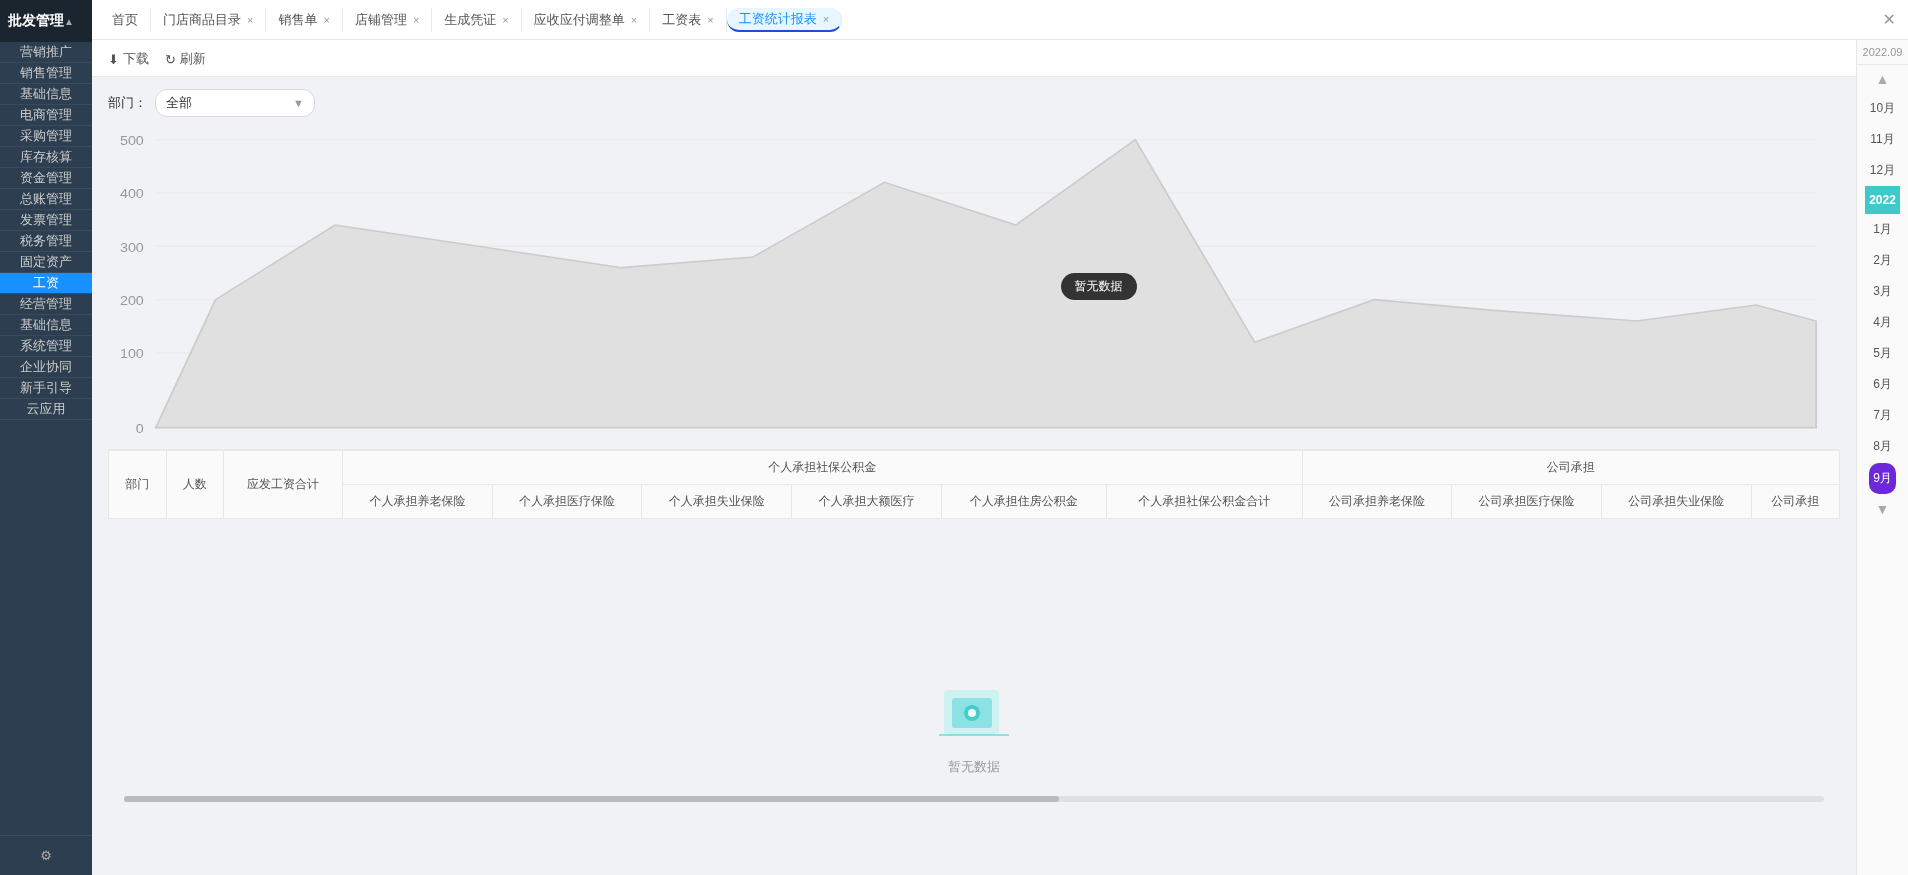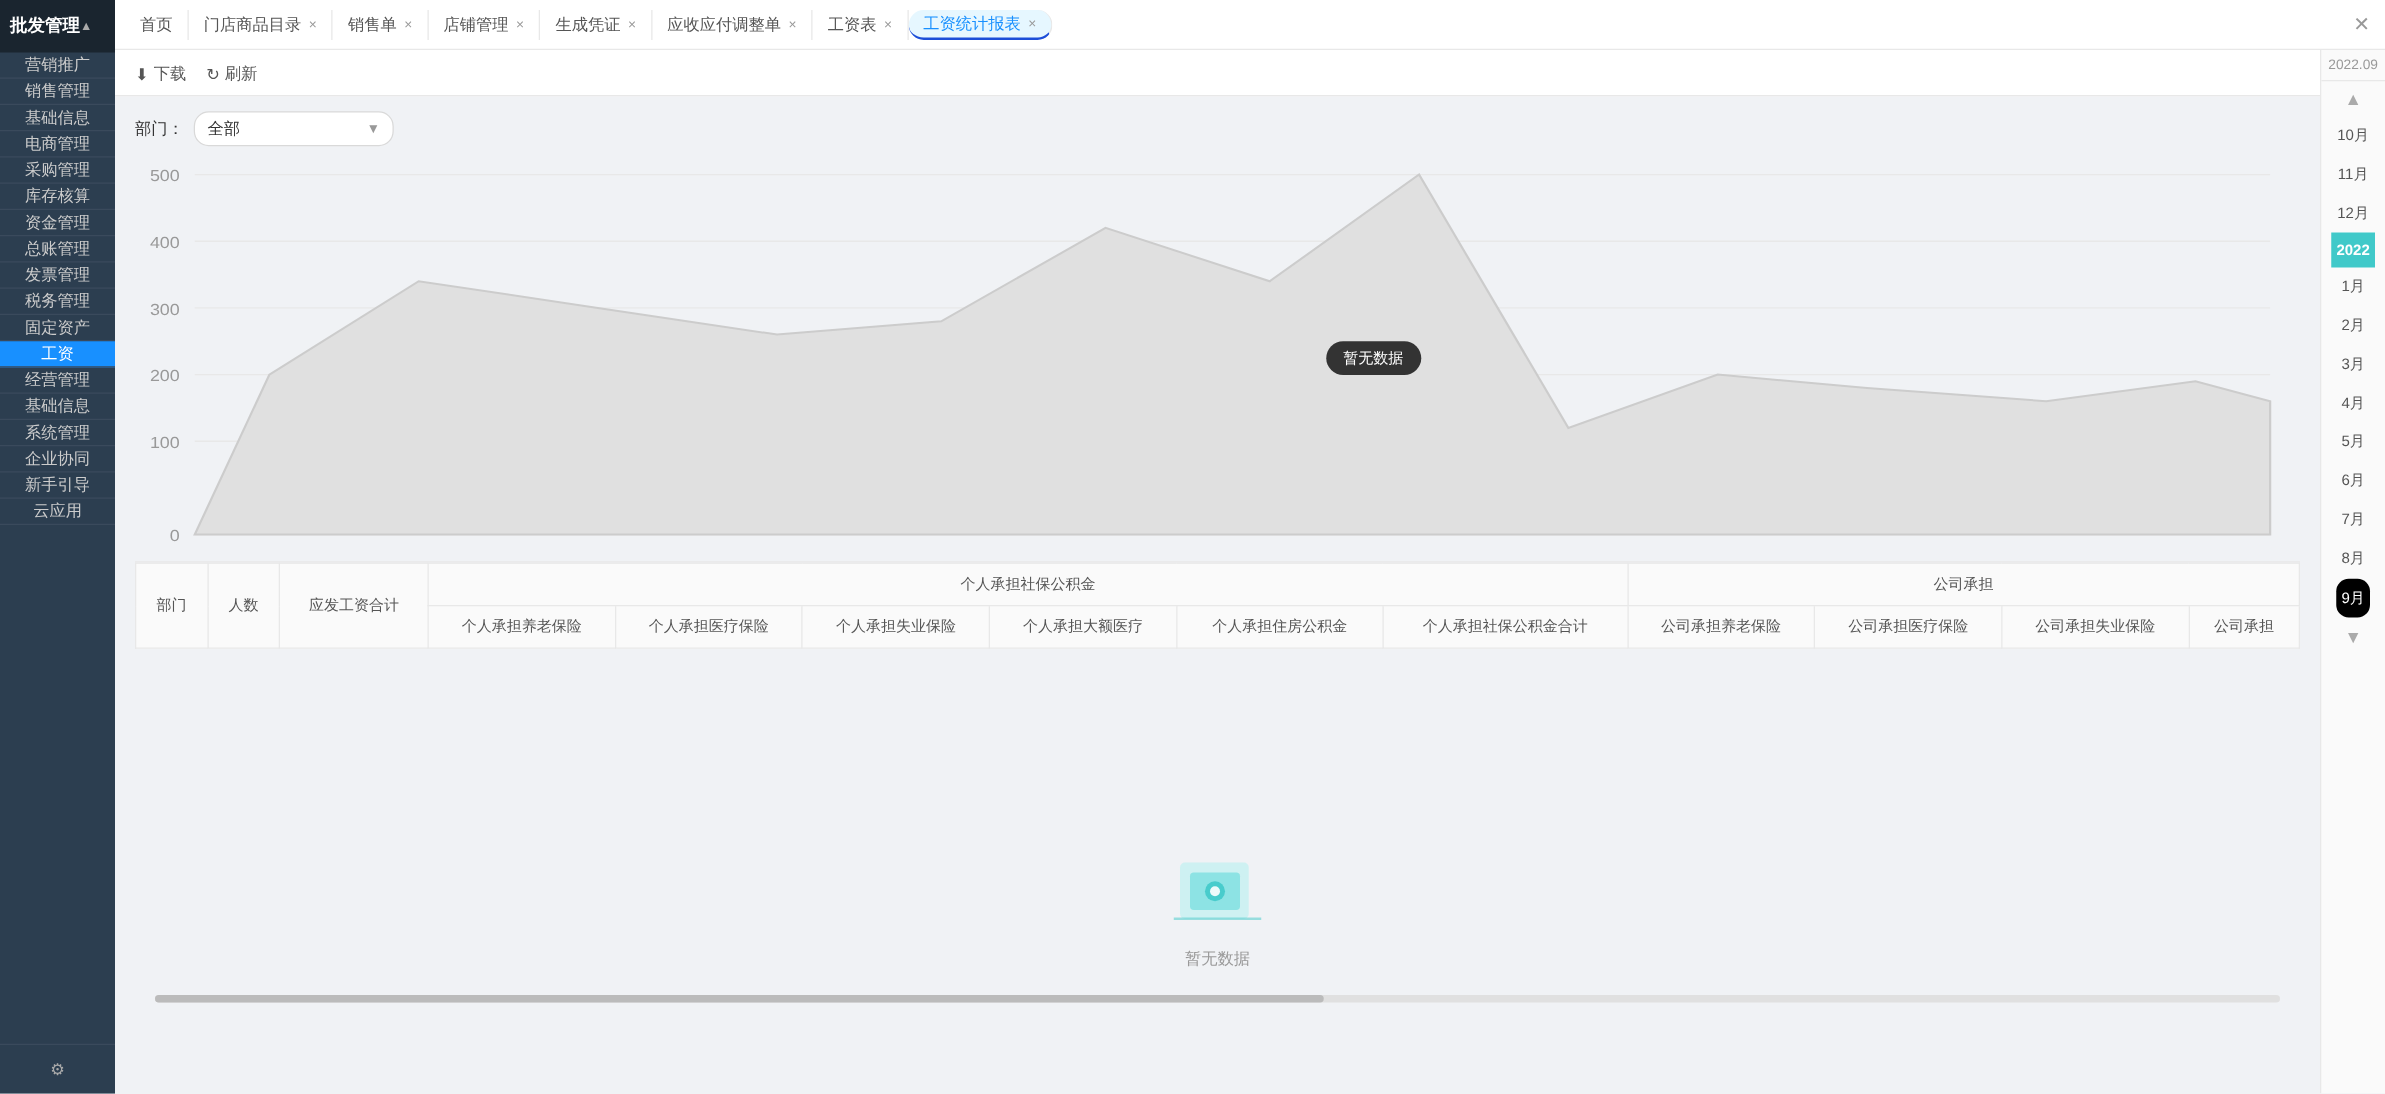--- a/index.html
+++ b/index.html
@@ -253,21 +253,21 @@
       width: 100%;
       text-align: center;
     }
     .date-item.year-label {
       background: #40c9c9;
       color: #fff;
       font-weight: bold;
       font-size: 12px;
     }
     .date-item.active {
-      background: #000000;
+      background: #6d28d9;
       color: #fff;
       border-radius: 10px;
       margin: 1px 4px;
       width: calc(100% - 8px);
     }
     .date-nav {
       color: #aaa;
       font-size: 14px;
       padding: 6px;
       cursor: pointer;

